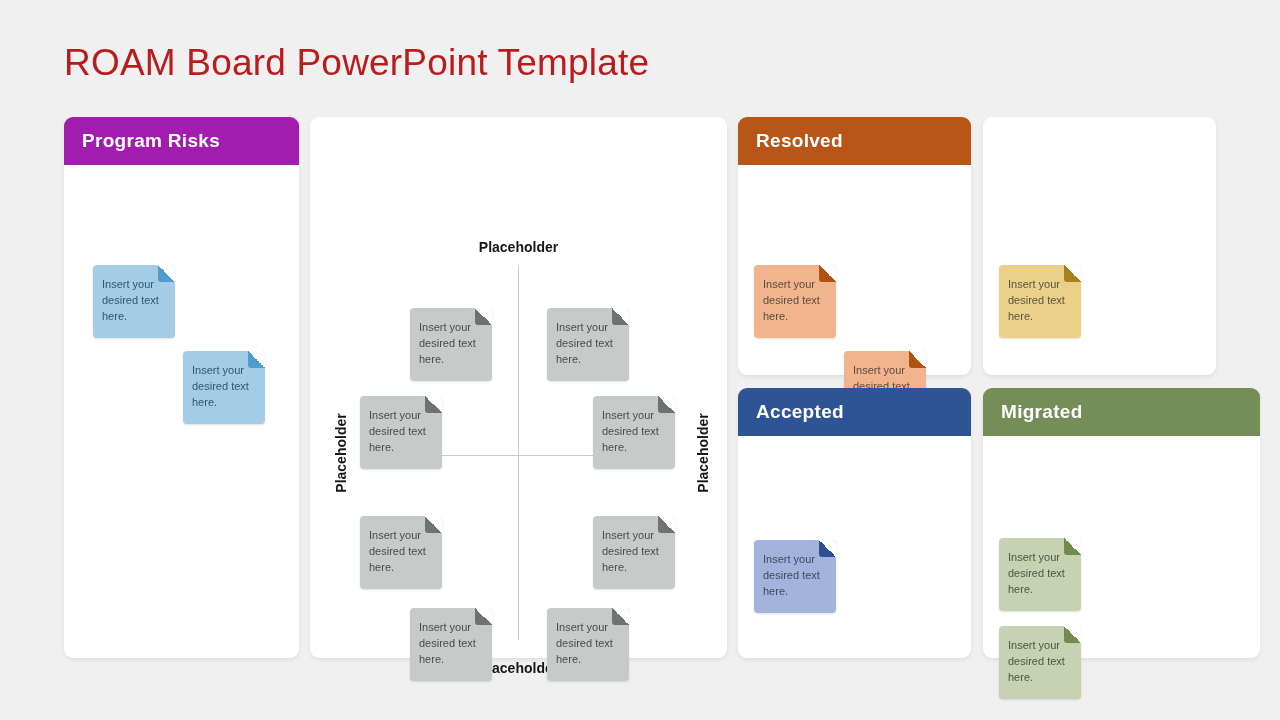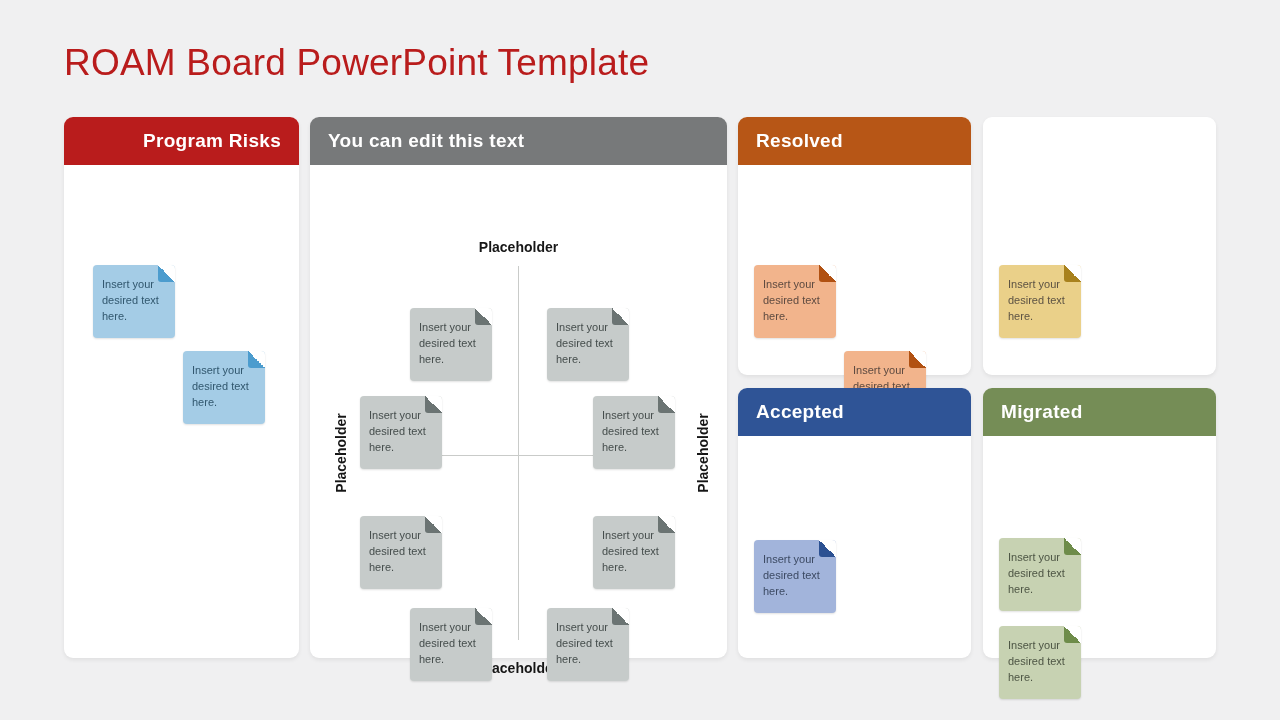--- a/index.html
+++ b/index.html
@@ -27,23 +27,23 @@
     display:flex;align-items:center;padding:0 18px;box-sizing:border-box;
     letter-spacing:.3px;
   }
   .panel-body{position:absolute;left:0;top:48px;right:0;bottom:0;}
 
   #p-program  {left:64px; top:117px;width:235px;height:541px;}
   #p-editable {left:310px;top:117px;width:417px;height:541px;}
   #p-resolved {left:738px;top:117px;width:233px;height:258px;}
   #p-owned    {left:983px;top:117px;width:233px;height:258px;}
   #p-accepted {left:738px;top:388px;width:233px;height:270px;}
-  #p-migrated {left:983px;top:388px;width:233px;height:270px;}
+  #p-migrated {left:983px;top:388px;width:233px;height:270px;padding-left:44px;}
 
-  .hdr-blue  {background:#b91c1c;justify-content:flex-end;}
+  .hdr-blue  {background:#a21caf;}
   .hdr-gray  {background:#77797a;}
   .hdr-orange{background:#b75616;}
   .hdr-gold  {background:#b7931d;}
   .hdr-navy  {background:#2f5496;align-items:center;}
   .hdr-green {background:#758d56;}
 
   
   .note{
     position:absolute;width:82px;height:73px;border-radius:4px;
     box-shadow:0 1px 2px rgba(0,0,0,.12);
@@ -86,23 +86,20 @@
     <div class="panel-header hdr-blue">
       <span>Program Risks</span>
     </div>
     <div class="panel-body">
       <div class="note note--skyblue" style="left:29px;top:65px;"><span>Insert your desired text here.</span></div>
       <div class="note note--skyblue" style="left:119px;top:151px;"><span>Insert your desired text here.</span></div>
     </div>
   </div>
 
   <div class="panel" id="p-editable">
-    <div class="panel-header hdr-gray">
-      <span>You can edit this text</span>
-    </div>
     <div class="panel-body">
       <div class="axis-label axis-top">Placeholder</div>
       <div class="axis-label axis-bottom">Placeholder</div>
       <div class="axis-label axis-left">Placeholder</div>
       <div class="axis-label axis-right">Placeholder</div>
       <div class="axis-line vline"></div>
       <div class="axis-line hline"></div>
 
       <div class="note note--gray" style="left:100px;top:108px;"><span>Insert your desired text here.</span></div>
       <div class="note note--gray" style="left:237px;top:108px;"><span>Insert your desired text here.</span></div>

